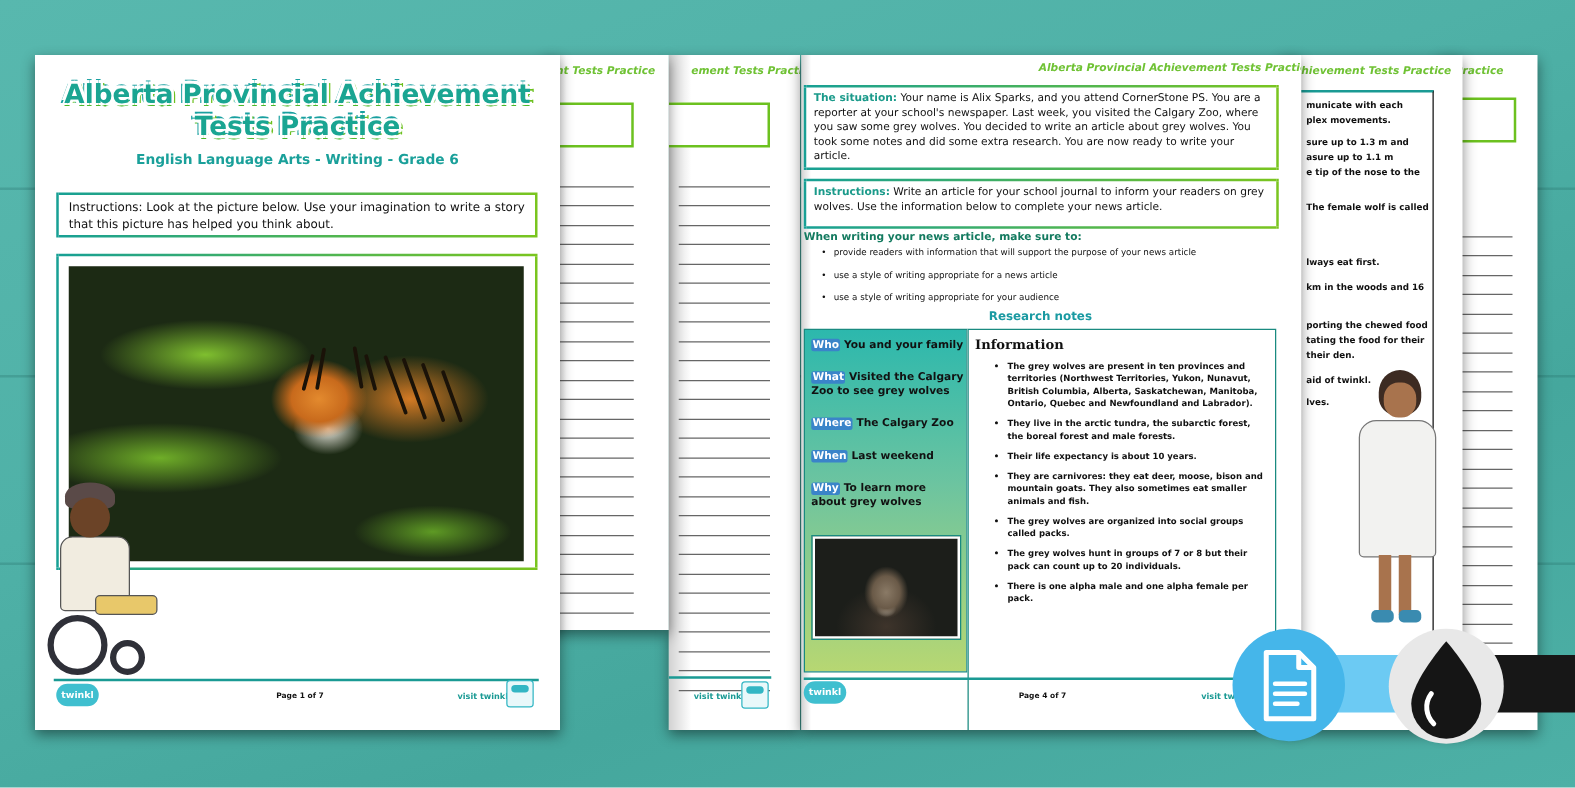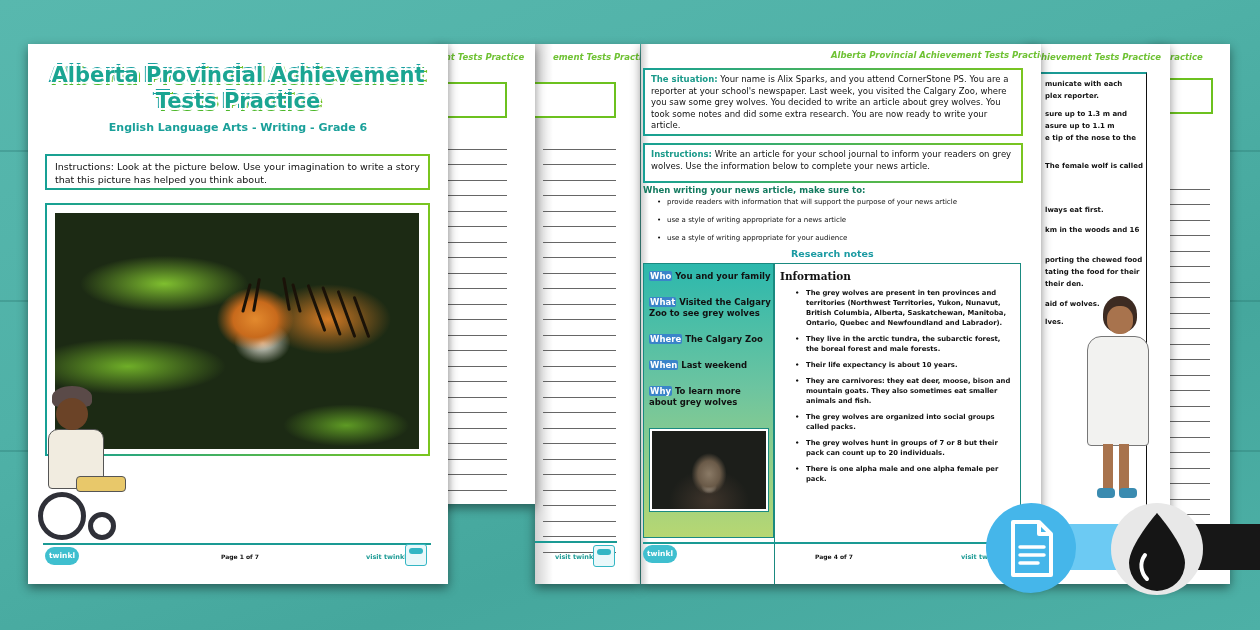--- a/index.html
+++ b/index.html
@@ -157,31 +157,31 @@
       <div></div>
       <div></div>
   </div>
 </div>
 
 <div class="page" style="left:1025px; top:44px; width:145px; height:540px; z-index:2;">
   <div class="edge-shadow"></div>
   <div class="hdr-mini" style="left:16px;">hievement Tests Practice</div>
   <div style="position:absolute; left:0; top:28px; width:122px; height:470px; border:1px solid #111; border-left:none; border-top:2px solid #1a9a94;"></div>
   <div class="page-text-right" style="left:20px; top:36px;">municate with each</div>
-  <div class="page-text-right" style="left:20px; top:48px;">plex reporter.</div>
+  <div class="page-text-right" style="left:20px; top:48px;">plex movements.</div>
   <div class="page-text-right" style="left:20px; top:66px;">sure up to 1.3 m and</div>
   <div class="page-text-right" style="left:20px; top:78px;">asure up to 1.1 m</div>
   <div class="page-text-right" style="left:20px; top:90px;">e tip of the nose to the</div>
   <div class="page-text-right" style="left:20px; top:118px;">The female wolf is called</div>
   <div class="page-text-right" style="left:20px; top:162px;">lways eat first.</div>
   <div class="page-text-right" style="left:20px; top:182px;">km in the woods and 16</div>
   <div class="page-text-right" style="left:20px; top:212px;">porting the chewed food</div>
   <div class="page-text-right" style="left:20px; top:224px;">tating the food for their</div>
   <div class="page-text-right" style="left:20px; top:236px;">their den.</div>
-  <div class="page-text-right" style="left:20px; top:256px;">aid of wolves.</div>
+  <div class="page-text-right" style="left:20px; top:256px;">aid of twinkl.</div>
   <div class="page-text-right" style="left:20px; top:274px;">lves.</div>
 
   <div>
     <div style="position:absolute; left:78px; top:252px; width:34px; height:36px; background:#3d2b22; border-radius:50% 50% 40% 40%;"></div>
     <div style="position:absolute; left:82px; top:262px; width:26px; height:28px; background:#a8734d; border-radius:45%;"></div>
     <div style="position:absolute; left:62px; top:292px; width:62px; height:110px; background:#f2f2f0; border:1px solid #777; border-radius:14px 14px 4px 4px;"></div>
     <div style="position:absolute; left:78px; top:400px; width:10px; height:48px; background:#a8734d;"></div>
     <div style="position:absolute; left:94px; top:400px; width:10px; height:48px; background:#a8734d;"></div>
     <div style="position:absolute; left:72px; top:444px; width:18px; height:10px; background:#3a8bb0; border-radius:4px;"></div>
     <div style="position:absolute; left:94px; top:444px; width:18px; height:10px; background:#3a8bb0; border-radius:4px;"></div>

